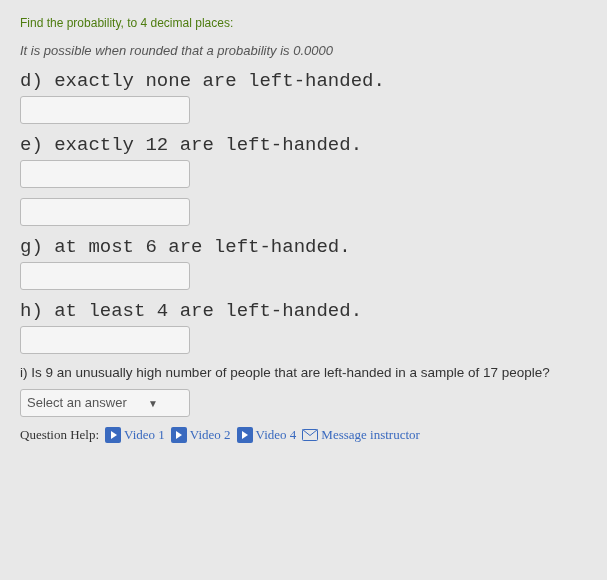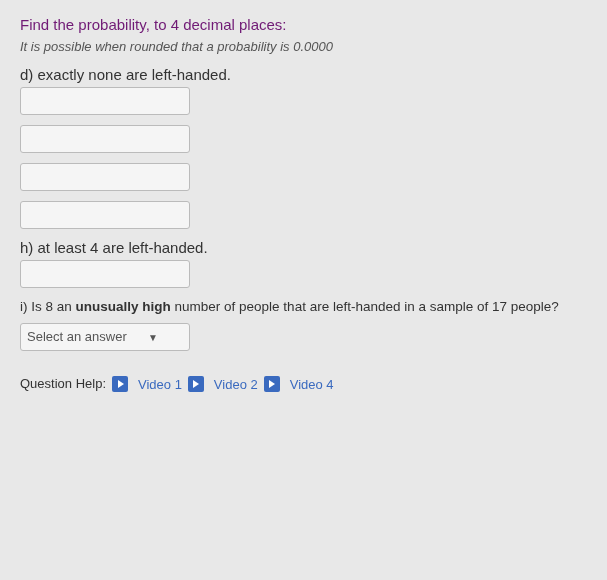--- a/index.html
+++ b/index.html
@@ -12,40 +12,41 @@
       font-family: Arial, sans-serif;
       background-color: #e8e8e8;
       width: 607px;
       min-height: 580px;
       padding: 16px 20px;
       font-size: 14px;
       color: #222;
     }
 
     .intro-text {
-      font-size: 15px;
-      color: #701a75;
-      margin-bottom: 6px;
+      font-size: 12px;
+      color: #4d7c0f;
     }
 
     .note-text {
       font-size: 13px;
       color: #555;
       margin-bottom: 12px;
       font-style: italic;
+      margin-top: 13px;
     }
 
     .question-block {
       margin-bottom: 10px;
     }
 
     .question-label {
-      font-size: 15px;
+      font-size: 19px;
       color: #333;
       margin-bottom: 4px;
+      font-family: Liberation Mono, monospace;
     }
 
     .answer-input {
       display: block;
       width: 170px;
       height: 28px;
       border: 1px solid #bbb;
       background-color: #f5f5f5;
       border-radius: 3px;
       padding: 2px 6px;
@@ -55,21 +56,21 @@
     }
 
     .question-i {
       font-size: 13.5px;
       color: #333;
       margin-bottom: 6px;
       line-height: 1.4;
     }
 
     .question-i strong {
-      font-weight: bold;
+      font-weight: normal;
     }
 
     .select-wrapper {
       position: relative;
       display: inline-block;
       width: 146px;
       border-radius: 10px;
     }
 
     .answer-select {
@@ -94,34 +95,35 @@
       transform: translateY(-50%);
       pointer-events: none;
       font-size: 10px;
       color: #555;
     }
 
     .help-bar {
       display: flex;
       align-items: center;
       gap: 6px;
-      margin-top: 25px;
+      margin-top: 10px;
       font-size: 13px;
       flex-wrap: wrap;
+      font-family: Liberation Serif, serif;
     }
 
     .help-label {
       color: #333;
       font-weight: normal;
     }
 
     .help-link {
       display: flex;
       align-items: flex-end;
-      gap: 10px;
+      gap: 3px;
       color: #3a6abf;
       text-decoration: none;
       font-size: 13px;
       cursor: pointer;
     }
 
     .play-icon {
       width: 16px;
       height: 16px;
       background-color: #3a6abf;
@@ -159,39 +161,41 @@
 
 <p class="intro-text">Find the probability, to 4 decimal places:</p>
 <p class="note-text">It is possible when rounded that a probability is 0.0000</p>
 
 <div class="question-block">
   <p class="question-label">d) exactly none are left-handed.</p>
   <input class="answer-input" type="text" style="">
 </div>
 
 <div class="question-block">
-  <input class="answer-input" type="text" style="">
-</div>
-
-<div class="question-block">
-  <input class="answer-input" type="text" style="">
-</div>
-
-<div class="question-block">
+  <p class="question-label">e) exactly 12 are left-handed.</p>
+  <input class="answer-input" type="text" style="">
+</div>
+
+<div class="question-block">
+  <input class="answer-input" type="text" style="">
+</div>
+
+<div class="question-block">
+  <p class="question-label">g) at most 6 are left-handed.</p>
   <input class="answer-input" type="text" style="">
 </div>
 
 <div class="question-block">
   <p class="question-label">h) at least 4 are left-handed.</p>
   <input class="answer-input" type="text" style="">
 </div>
 
 <div class="question-block">
   <p class="question-i">
-    <span>i) Is 8 an </span><strong>unusually high</strong><span> number of people that are left-handed in a sample of 17 people?</span>
+    <span>i) Is 9 an </span><strong>unusually high</strong><span> number of people that are left-handed in a sample of 17 people?</span>
   </p>
   <div class="select-wrapper">
     <select class="answer-select">
       <option value="">Select an answer</option>
       <option value="yes">Yes</option>
       <option value="no">No</option>
     </select>
     <span class="select-chevron">▼</span>
   </div>
 </div>
@@ -207,13 +211,22 @@
   <a class="help-link">
     <span class="play-icon"></span>
     <span>Video 2</span>
   </a>
 
   <a class="help-link">
     <span class="play-icon"></span>
     <span>Video 4</span>
   </a>
 
+  <a class="help-link">
+    <span class="mail-icon">
+      <svg viewBox="0 0 16 12" fill="none" xmlns="http://www.w3.org/2000/svg">
+        <rect x="0.5" y="0.5" width="15" height="11" rx="1" stroke="#3a6abf" fill="none"></rect>
+        <polyline points="0.5,0.5 8,6.5 15.5,0.5" stroke="#3a6abf" fill="none"></polyline>
+      </svg>
+    </span>
+    <span>Message instructor</span>
+  </a>
 </div>
 
 </body></html>

